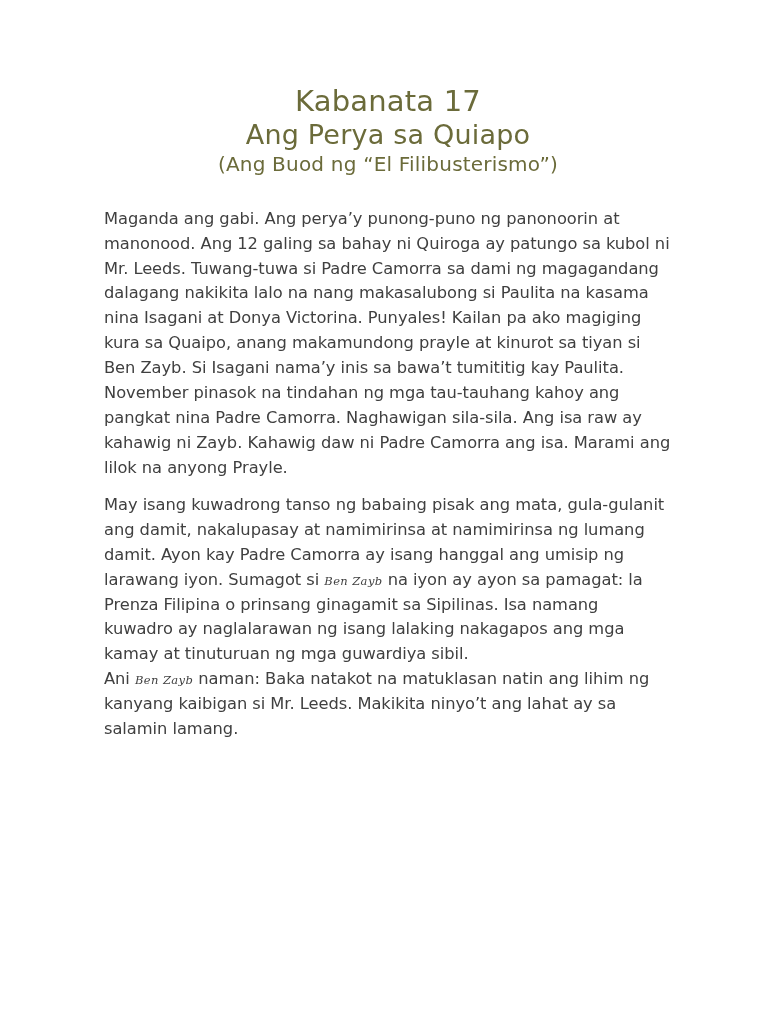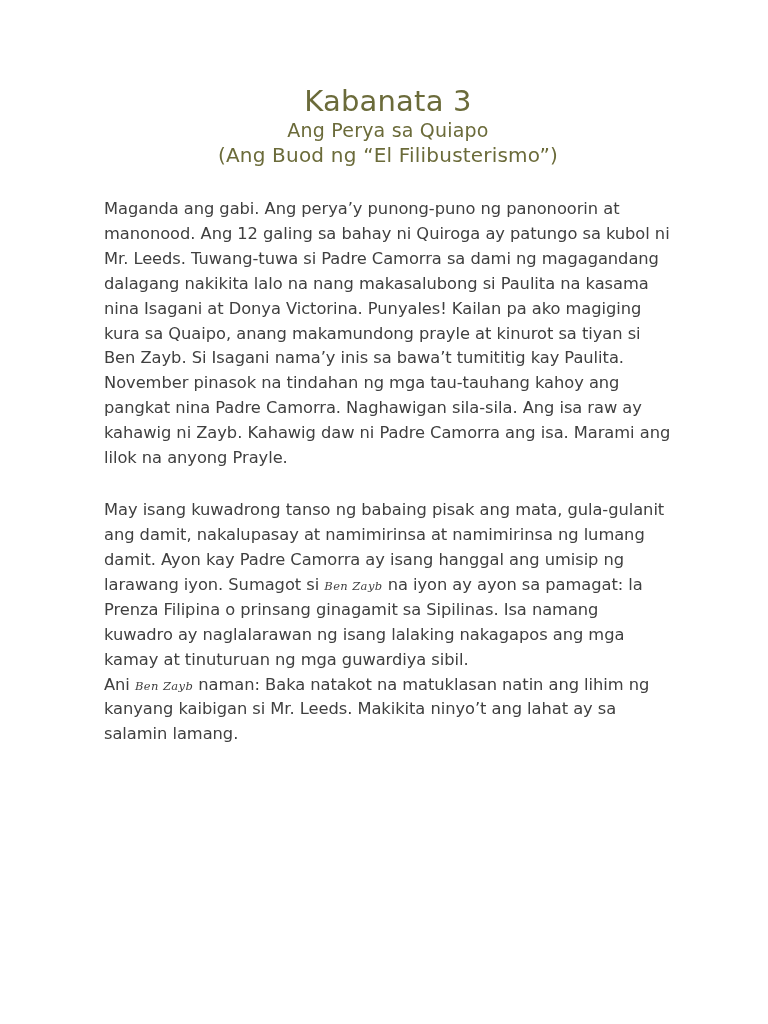--- a/index.html
+++ b/index.html
@@ -25,57 +25,57 @@
     text-align: center;
     color: #6b6b3a;
     line-height: 1.22;
     margin-bottom: 30px;
   }
   .title-line-1 {
     font-size: 29px;
     letter-spacing: 0.2px;
   }
   .title-line-2 {
-    font-size: 19px;
+    font-size: 27px;
     letter-spacing: 0.2px;
   }
   .title-line-3 {
     font-size: 20px;
     letter-spacing: 0.2px;
   }
   .body-text {
     font-size: 16.3px;
     line-height: 1.53;
     color: #404040;
     text-align: left;
     letter-spacing: -0.05px;
   }
   .para {
     margin: 0;
   }
   .para + .para {
     margin-top: 0;
   }
   .para.gap {
-    margin-top: 27px;
+    margin-top: 12px;
   }
   .script-name {
     font-family: "DejaVu Serif", serif;
     font-size: 11.5px;
     font-style: italic;
     letter-spacing: 0.4px;
   }
 </style>
 </head>
 <body>
 
 <div class="page">
 
   <div class="title-block" style="color: rgb(107, 107, 58);">
-    <div class="title-line-1">Kabanata 3</div>
+    <div class="title-line-1">Kabanata 17</div>
     <div class="title-line-2">Ang Perya sa Quiapo</div>
     <div class="title-line-3">(Ang Buod ng “El Filibusterismo”)</div>
   </div>
 
   <div class="body-text" id="body-container">
       <div class="para">Maganda ang gabi.  Ang perya’y punong-puno ng panonoorin at manonood.  Ang 12 galing sa bahay ni Quiroga ay patungo sa kubol ni Mr. Leeds.  Tuwang-tuwa si Padre Camorra sa dami ng magagandang dalagang nakikita lalo na nang makasalubong si Paulita na kasama nina Isagani at Donya Victorina.  Punyales! Kailan pa ako magiging kura sa Quaipo, anang makamundong prayle at kinurot sa tiyan si Ben Zayb.  Si Isagani nama’y inis sa bawa’t tumititig kay Paulita.</div>
       <div class="para">November pinasok na tindahan ng mga tau-tauhang kahoy ang pangkat nina Padre Camorra.  Naghawigan sila-sila.  Ang isa raw ay kahawig ni Zayb.  Kahawig daw ni Padre Camorra ang isa.  Marami ang lilok na anyong Prayle.</div>
       <div class="para gap">May isang kuwadrong tanso ng babaing pisak ang mata, gula-gulanit ang damit, nakalupasay at namimirinsa at namimirinsa ng lumang damit.  Ayon kay Padre Camorra ay isang hanggal ang umisip ng larawang iyon.  Sumagot si <span class="script-name">Ben Zayb</span> na iyon ay ayon sa pamagat: la Prenza Filipina o prinsang ginagamit sa Sipilinas.  Isa namang kuwadro ay naglalarawan ng isang lalaking nakagapos ang mga kamay at tinuturuan ng mga guwardiya sibil.</div>
       <div class="para">Ani <span class="script-name">Ben Zayb</span> naman: Baka natakot na matuklasan natin ang lihim ng kanyang kaibigan si Mr. Leeds.  Makikita ninyo’t ang lahat ay sa salamin lamang.</div>
     </div>

